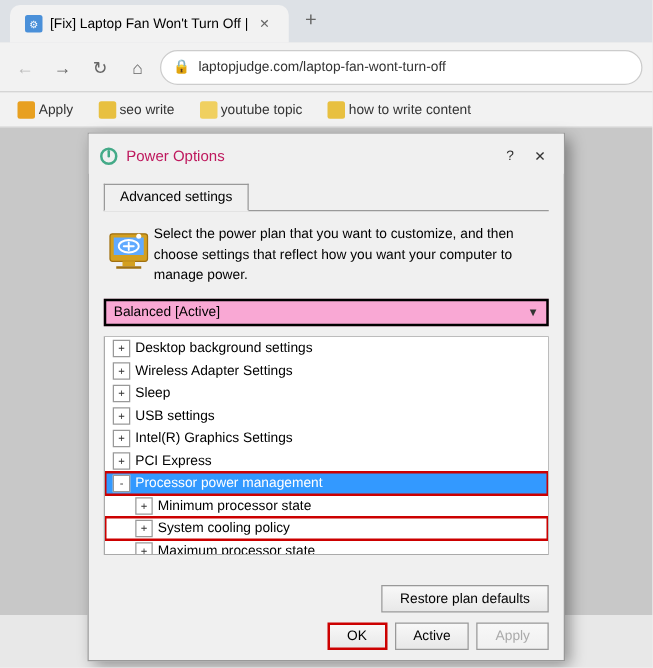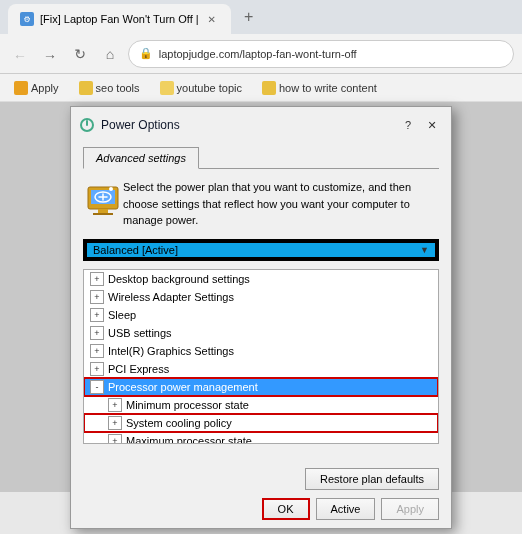--- a/index.html
+++ b/index.html
@@ -157,21 +157,21 @@
       justify-content: space-between;
       padding: 8px 8px 4px 8px;
       border-bottom: none;
     }
     .dialog-title-left {
       display: flex;
       align-items: center;
       gap: 6px;
       font-size: 12px;
       font-weight: 400;
-      color: #0f172a;
+      color: #be185d;
     }
     .dialog-title-icon {
       width: 16px;
       height: 16px;
     }
     .dialog-controls {
       display: flex;
       gap: 2px;
     }
     .dialog-ctrl-btn {
@@ -189,21 +189,20 @@
 
     .dialog-body {
       padding: 8px 12px;
     }
 
     
     .dialog-tabs {
       display: flex;
       border-bottom: 1px solid #999;
       margin-bottom: 10px;
-      font-style: italic;
     }
     .tab {
       padding: 4px 12px;
       font-size: 11px;
       cursor: pointer;
       border: 1px solid transparent;
       border-bottom: none;
       margin-bottom: -1px;
     }
     .tab.active {
@@ -229,22 +228,22 @@
       line-height: 1.5;
     }
 
     
     .dropdown-row {
       margin-bottom: 8px;
     }
     .dropdown {
       width: 100%;
       height: 22px;
-      background: #0ea5e9;
-      border: 4px solid #000000;
+      background: #f9a8d4;
+      border: 2px solid #000000;
       padding: 2px 6px;
       font-size: 11px;
       display: flex;
       align-items: center;
       justify-content: space-between;
       cursor: pointer;
     }
     .dropdown-arrow { font-size: 9px; color: #333; }
 
     
@@ -348,21 +347,21 @@
     </div>
   </div>
 
   <div class="bookmarks-bar">
     <div class="bookmark-item">
       <div class="bookmark-icon"></div>
       <span>Apply</span>
     </div>
     <div class="bookmark-item">
       <div class="bookmark-icon" style="background:#e8c040;"></div>
-      <span>seo tools</span>
+      <span>seo write</span>
     </div>
     <div class="bookmark-item">
       <div class="bookmark-icon" style="background:#f0d060;"></div>
       <span>youtube topic</span>
     </div>
     <div class="bookmark-item">
       <div class="bookmark-icon" style="background:#e8c040;"></div>
       <span>how to write content</span>
     </div>
   </div>

